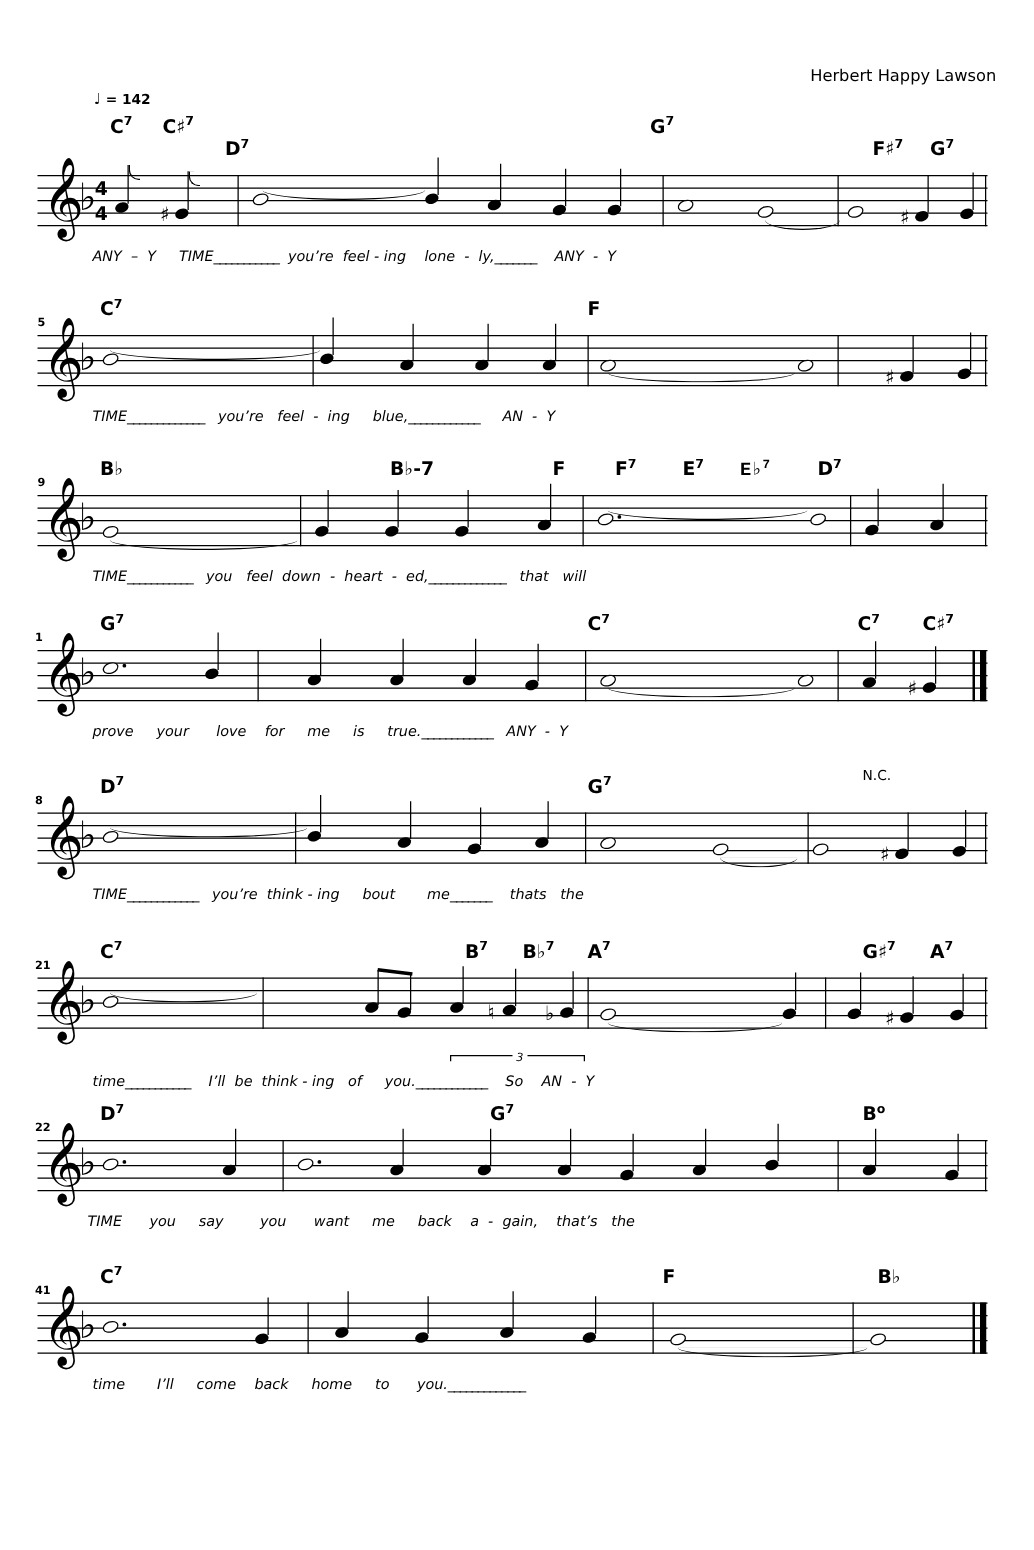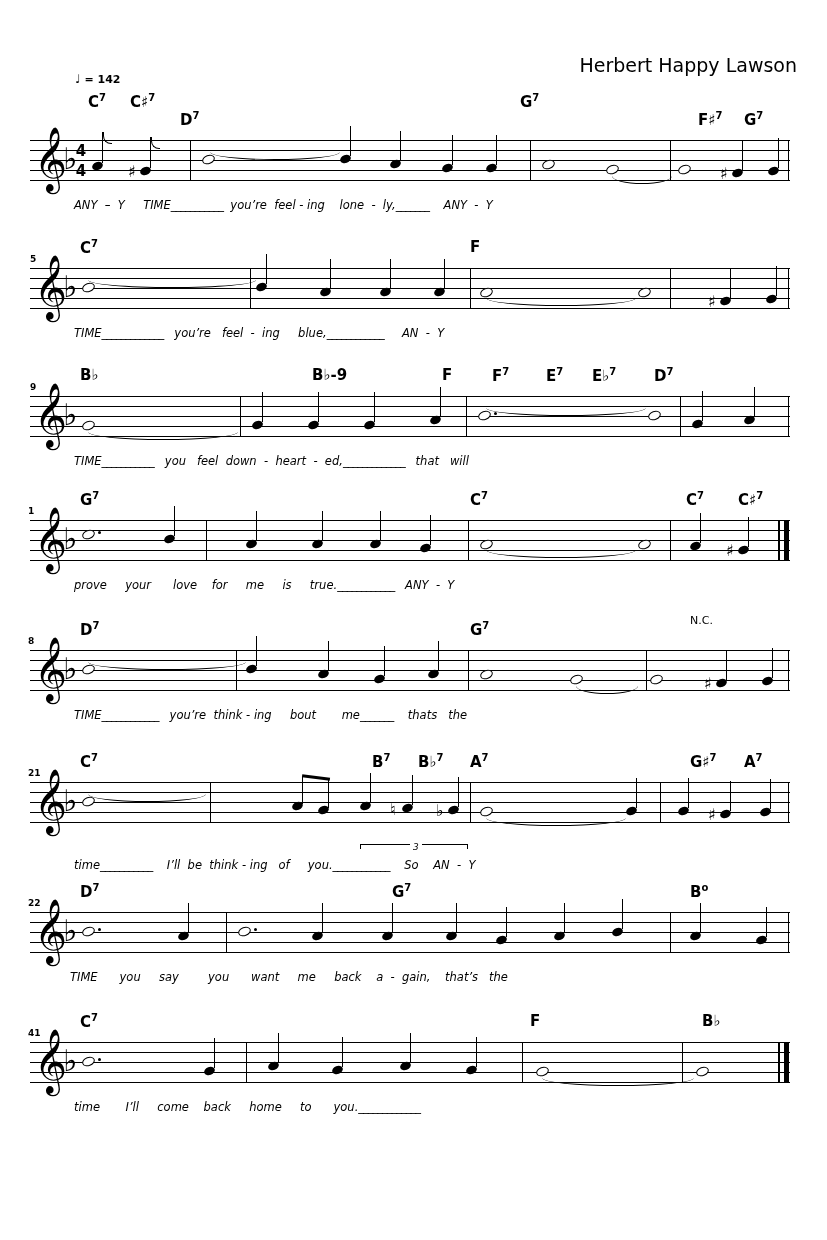--- a/index.html
+++ b/index.html
@@ -15,21 +15,21 @@
 
   .title{
     position:absolute;top:24px;left:0;width:827px;
     text-align:center;
     font-size:30px;
     font-family:"DejaVu Sans", sans-serif;
     letter-spacing:.5px;
   }
   .composer{
     position:absolute;top:54px;right:30px;
-    font-size:19px;
+    font-size:13px;
   }
   .tempo{
     position:absolute;left:75px;top:72px;
     font-size:11px;font-weight:bold;
   }
   .tempo .note{font-size:12px;}
 
   .footer{
     position:absolute;bottom:18px;left:0;width:827px;
     text-align:center;font-size:8.5px;
@@ -192,25 +192,25 @@
         <div class="line l1"></div>
         <div class="line l2"></div>
         <div class="line l3"></div>
         <div class="line l4"></div>
     </div>
     <div class="measnum" style="left:0px;">9</div>
     <div class="clef">𝄞</div>
     <div class="keysig" style="left:33px;top:4px;">♭</div>
 
     <div class="chord" style="left:50px;top:-30px;">B♭</div>
-    <div class="chord" style="left:282px;top:-30px;">B♭-9</div>
+    <div class="chord" style="left:282px;top:-30px;">B♭-7</div>
     <div class="chord" style="left:412px;top:-30px;">F</div>
     <div class="chord" style="left:462px;top:-30px;">F<sup>7</sup></div>
     <div class="chord" style="left:516px;top:-30px;">E<sup>7</sup></div>
-    <div class="chord" style="left:562px;top:-30px;">E♭<sup>7</sup></div>
+    <div class="chord" style="left:562px;top:-30px;font-family:Liberation Mono, monospace;">E♭<sup>7</sup></div>
     <div class="chord" style="left:624px;top:-30px;">D<sup>7</sup></div>
 
     <div class="nh hollow" style="left:52px;top:25px;"></div>
     <div class="tie" style="left:58px;top:36px;width:150px;"></div>
     <div class="barline" style="left:210px;"></div>
     <div class="nh" style="left:222px;top:25px;"></div>
     <div class="stem" style="left:232px;top:-4px;height:30px;"></div>
     <div class="nh" style="left:278px;top:25px;"></div>
     <div class="stem" style="left:288px;top:-4px;height:30px;"></div>
     <div class="nh" style="left:334px;top:25px;"></div>

